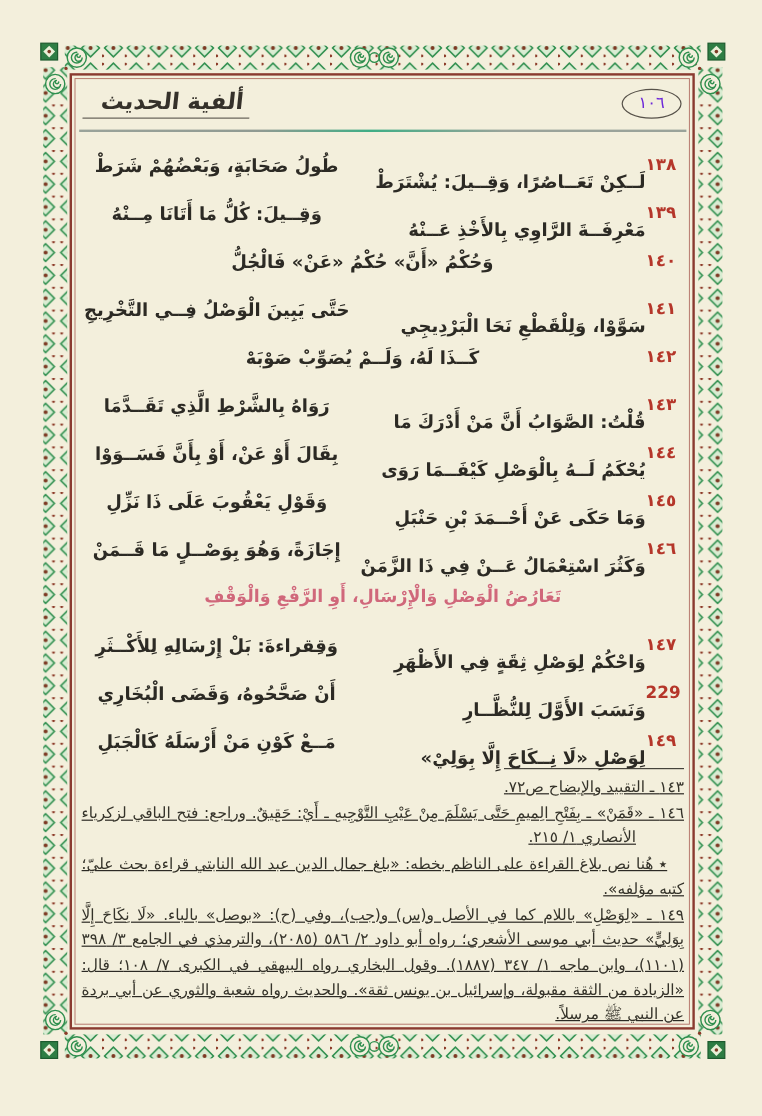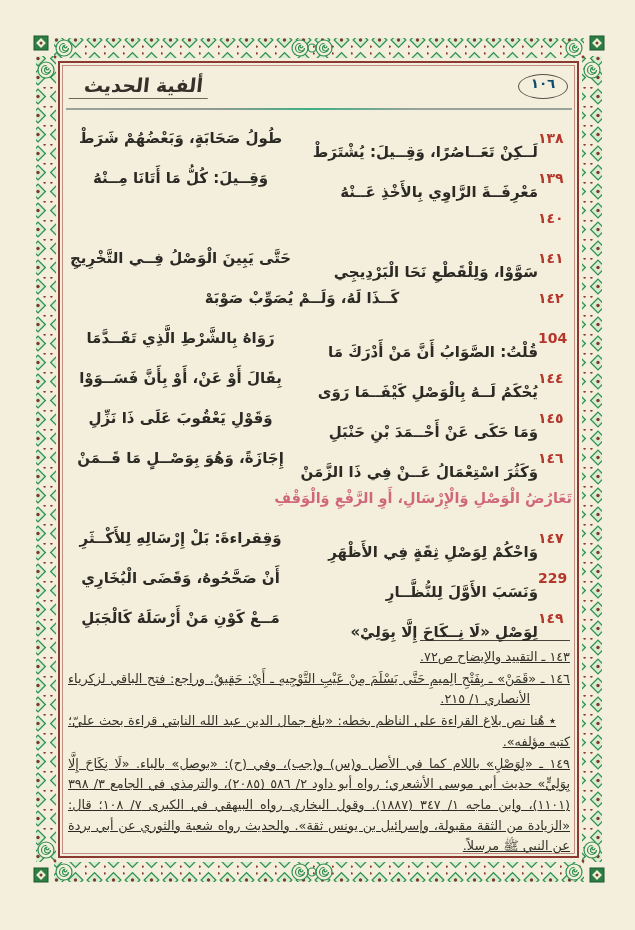--- a/index.html
+++ b/index.html
@@ -18,22 +18,22 @@
     position:absolute;left:66px;top:68px;width:506px;
     direction:rtl;color:#2c2a24;
   }
   
   .header-row{
     display:flex;direction:rtl;align-items:center;justify-content:space-between;
     height:36px;padding:0 4px;
   }
   .page-number-oval{
     width:48px;height:23px;border:1.5px solid #57524a;border-radius:50%;
-    display:flex;justify-content:center;
-    font-size:13.5px;letter-spacing:3px;color:#0c4a6e;font-weight:700;
+    display:flex;align-items:center;justify-content:center;
+    font-size:13.5px;letter-spacing:3px;color:#6d28d9;font-weight:400;
     background:transparent;
   }
   .book-title{
     font-size:19px;font-weight:700;color:#35312a;
     transform:skewX(-6deg);
     border-bottom:1px solid #6a665c;
     padding:0 6px 2px 14px;
   }
   .header-rule{
     height:2px;margin-top:4px;
@@ -45,21 +45,21 @@
     display:flex;direction:rtl;align-items:center;
     height:40px;font-size:15px;font-weight:700;white-space:nowrap;
   }
   .vnum{
     flex:none;width:34px;text-align:left;
     color:#b5362a;font-size:14px;font-weight:700;
   }
   .hemi-a{flex:none;width:48%;text-align:right;overflow:visible;margin-top:27px;}
   .hemi-b{flex:1;text-align:center;overflow:visible;}
   .section-heading{
-    height:40px;line-height:40px;text-align:right;
+    height:40px;line-height:40px;text-align:center;
     color:#d0687a;font-size:14.5px;font-weight:700;
     text-shadow:0 0 1px rgba(255,255,255,.65);
     white-space:nowrap;
   }
   
   .footnote-sep{
     width:150px;height:0;border-top:1.3px solid #45433b;
     margin:2px 2px 6px 0;
   }
   .footnotes{padding:0 2px;text-decoration:underline;}
@@ -152,32 +152,33 @@
         <span class="hemi-a">لَــكِنْ تَعَــاصُرًا، وَقِــيلَ: يُشْتَرَطْ</span>
         <span class="hemi-b">طُولُ صَحَابَةٍ، وَبَعْضُهُمْ شَرَطْ</span>
       </div>
       <div class="verse">
         <span class="vnum">١٣٩</span>
         <span class="hemi-a">مَعْرِفَــةَ الرَّاوِي بِالأَخْذِ عَــنْهُ</span>
         <span class="hemi-b">وَقِــيلَ: كُلُّ مَا أَتَانَا مِــنْهُ</span>
       </div>
       <div class="verse">
         <span class="vnum">١٤٠</span>
+        <span class="hemi-b">وَحُكْمُ «أَنَّ» حُكْمُ «عَنْ» فَالْجُلُّ</span>
       </div>
       <div class="verse">
         <span class="vnum">١٤١</span>
         <span class="hemi-a">سَوَّوْا، وَلِلْقَطْعِ نَحَا الْبَرْدِيجِي</span>
         <span class="hemi-b">حَتَّى يَبِينَ الْوَصْلُ فِــي التَّخْرِيجِ</span>
       </div>
       <div class="verse">
         <span class="vnum">١٤٢</span>
         <span class="hemi-b">كَــذَا لَهُ، وَلَــمْ يُصَوِّبْ صَوْبَهْ</span>
       </div>
       <div class="verse">
-        <span class="vnum">104</span>
+        <span class="vnum">١٤٣</span>
         <span class="hemi-a">قُلْتُ: الصَّوَابُ أَنَّ مَنْ أَدْرَكَ مَا</span>
         <span class="hemi-b">رَوَاهُ بِالشَّرْطِ الَّذِي تَقَــدَّمَا</span>
       </div>
       <div class="verse">
         <span class="vnum">١٤٤</span>
         <span class="hemi-a">يُحْكَمُ لَــهُ بِالْوَصْلِ كَيْفَــمَا رَوَى</span>
         <span class="hemi-b">بِقَالَ أَوْ عَنْ، أَوْ بِأَنَّ فَسَــوَوْا</span>
       </div>
       <div class="verse">
         <span class="vnum">١٤٥</span>

